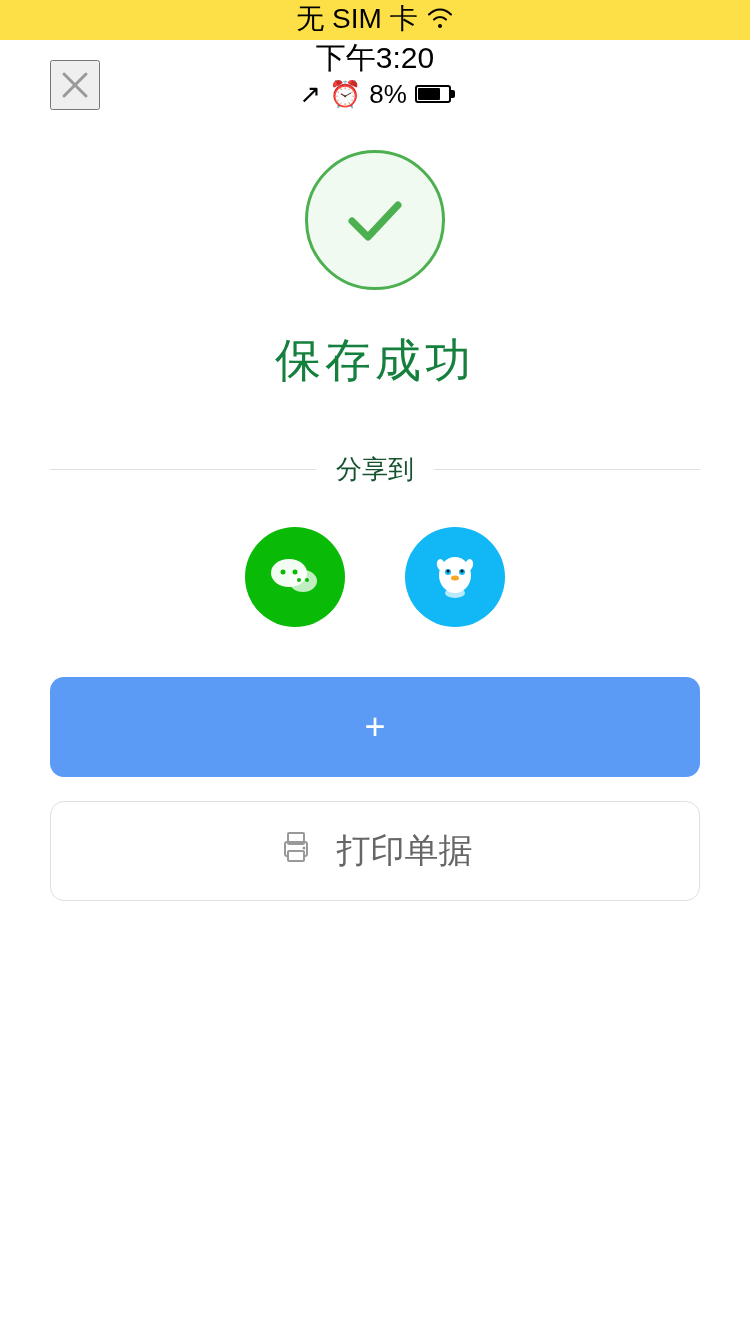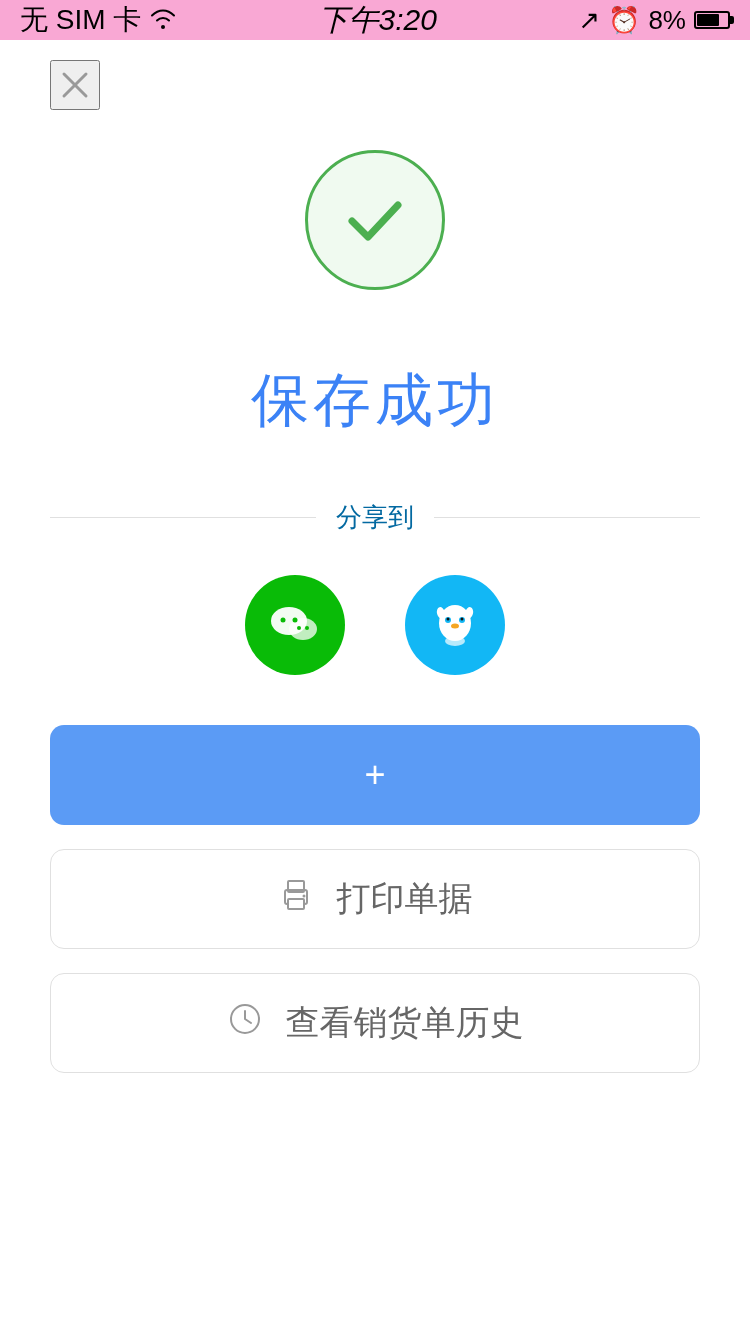--- a/index.html
+++ b/index.html
@@ -19,36 +19,36 @@
     }
 
     
     .status-bar {
       width: 100%;
       height: 40px;
       display: flex;
       align-items: center;
       justify-content: space-between;
       padding: 0 20px;
-      background: #f9a8d4;
+      background: #fde047;
+      flex-direction: column;
     }
 
     .status-left {
       display: flex;
       align-items: center;
       gap: 8px;
       font-size: 28px;
       color: #000;
     }
 
     .status-center {
       font-size: 30px;
       font-weight: 500;
       color: #000;
-      font-style: italic;
     }
 
     .status-right {
       display: flex;
       align-items: center;
       gap: 8px;
       font-size: 26px;
       color: #000;
     }
 
@@ -124,26 +124,25 @@
     }
 
     .check-icon {
       width: 70px;
       height: 70px;
       color: #4CAF50;
     }
 
     
     .success-title {
-      font-size: 58px;
+      font-size: 46px;
       font-weight: 400;
-      color: #3b82f6;
+      color: #15803d;
       margin-bottom: 60px;
       letter-spacing: 4px;
-      margin-top: 32px;
     }
 
     
     .share-section {
       width: 100%;
       margin-bottom: 50px;
     }
 
     .share-divider {
       display: flex;
@@ -153,21 +152,21 @@
     }
 
     .divider-line {
       flex: 1;
       height: 1px;
       background: #e0e0e0;
     }
 
     .share-label {
       font-size: 26px;
-      color: #0369a1;
+      color: #14532d;
       white-space: nowrap;
     }
 
     .share-icons {
       display: flex;
       justify-content: center;
       gap: 60px;
     }
 
     .share-icon-btn {
@@ -330,24 +329,15 @@
         <svg width="36" height="36" viewBox="0 0 36 36" fill="none">
           <rect x="7" y="13" width="22" height="14" rx="2" stroke="#999" stroke-width="2" fill="none"></rect>
           <rect x="10" y="22" width="16" height="10" rx="1" fill="#fff" stroke="#999" stroke-width="2"></rect>
           <rect x="10" y="4" width="16" height="11" rx="1" stroke="#999" stroke-width="2" fill="none"></rect>
           <circle cx="26" cy="19" r="1.5" fill="#999"></circle>
         </svg>
       </span>
       <span>打印单据</span>
     </button>
 
-    <button class="btn-secondary">
-      <span>
-        <svg width="36" height="36" viewBox="0 0 36 36" fill="none">
-          <circle cx="18" cy="18" r="14" stroke="#999" stroke-width="2" fill="none"></circle>
-          <polyline points="18,10 18,18 24,22" stroke="#999" stroke-width="2" stroke-linecap="round" stroke-linejoin="round" fill="none"></polyline>
-        </svg>
-      </span>
-      <span>查看销货单历史</span>
-    </button>
   </div>
 
 </div>
 
 </body></html>

